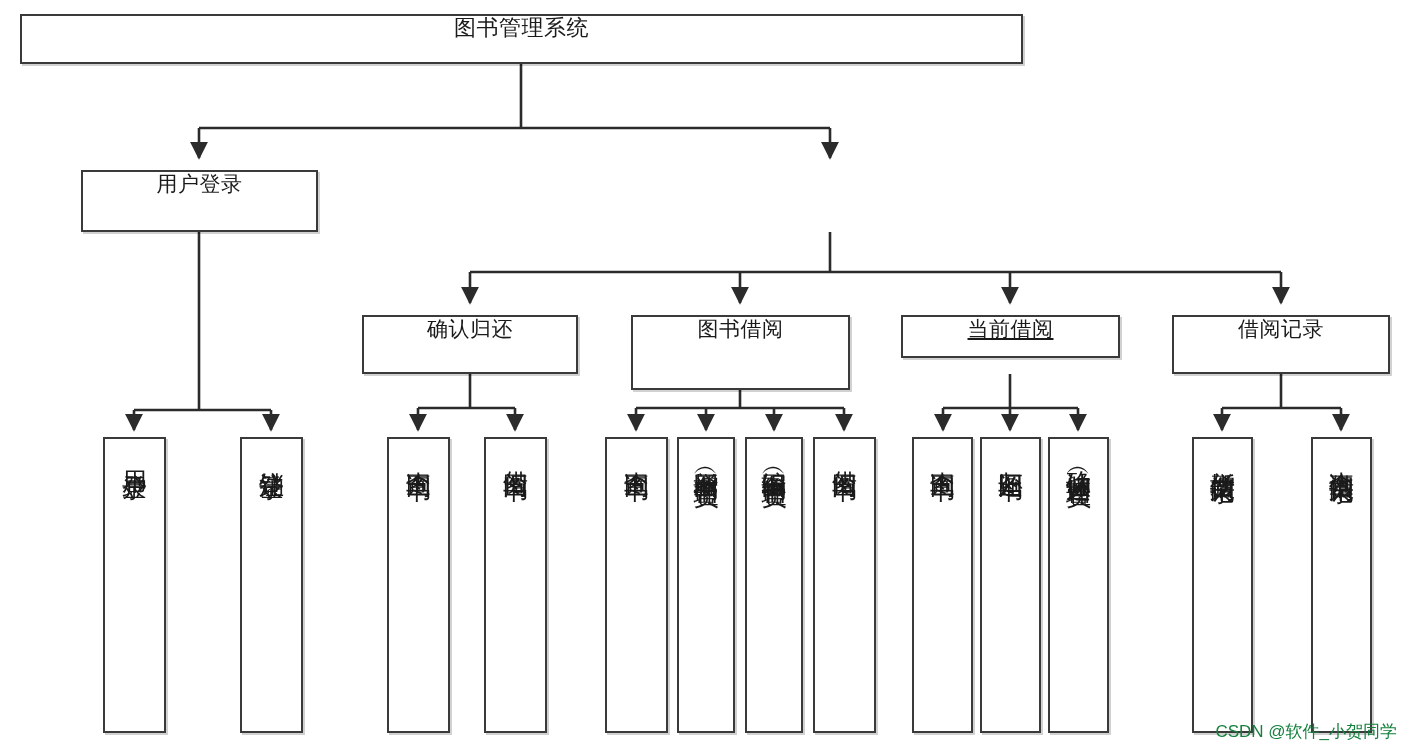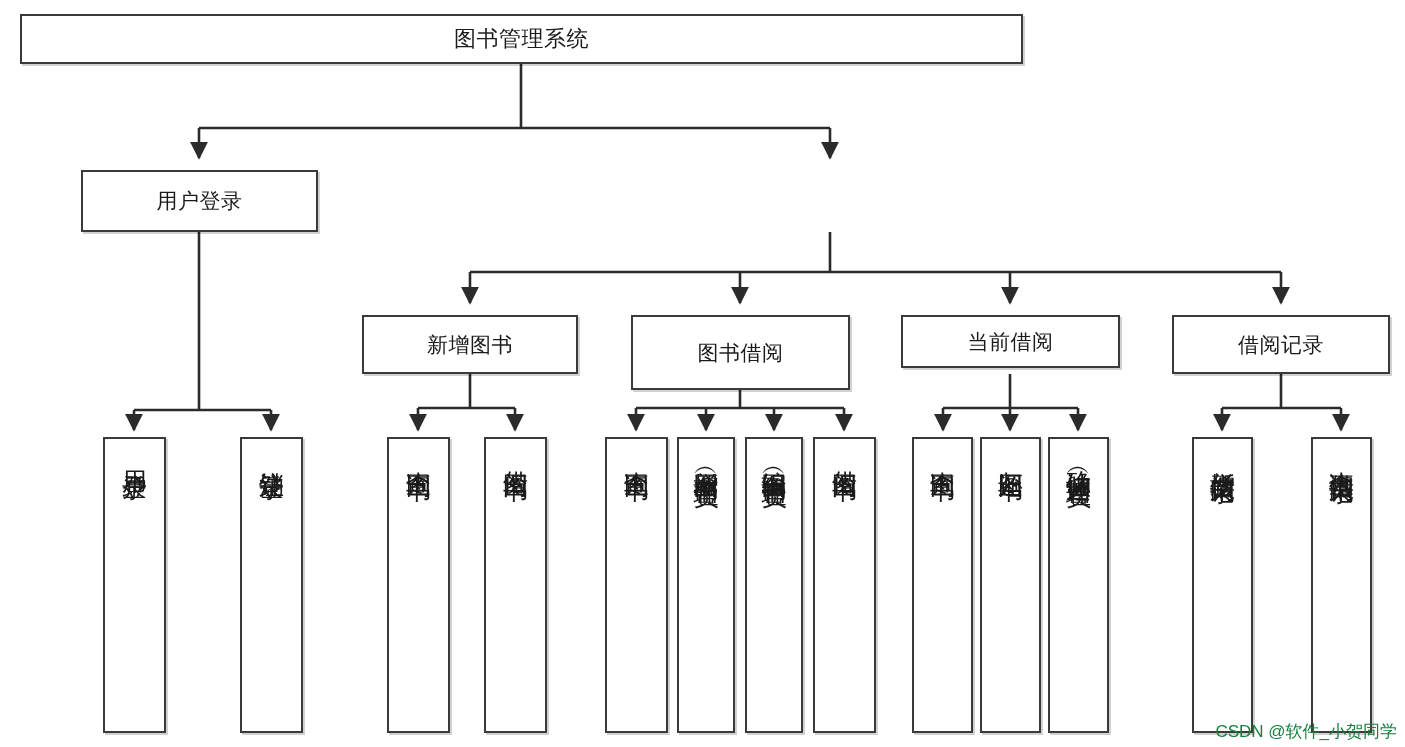--- a/index.html
+++ b/index.html
@@ -25,21 +25,20 @@
     height: 747px;
     pointer-events: none;
   }
   .node {
     position: absolute;
     box-sizing: border-box;
     background: #ffffff;
     border: 2px solid #3a3a3a;
     box-shadow: 2px 2px 0 rgba(0,0,0,0.18);
     display: flex;
-    align-items: center;
     justify-content: center;
     color: #1a1a1a;
   }
   .node .label {
     text-align: center;
     line-height: 1.12;
     letter-spacing: 0.5px;
   }
   
   .node.horiz .label {
@@ -127,26 +126,26 @@
 
   <div class="node horiz root" style="left:20px; top:14px; width:1003px; height:50px;">
     <span class="label">图书管理系统</span>
   </div>
 
   <div class="node horiz" style="left:81px; top:170px; width:237px; height:62px;">
     <span class="label">用户登录</span>
   </div>
 
   <div class="node horiz" style="left:362px; top:315px; width:216px; height:59px;">
-    <span class="label">新增图书</span>
+    <span class="label">确认归还</span>
   </div>
   <div class="node horiz" style="left:631px; top:315px; width:219px; height:75px;">
     <span class="label">图书借阅</span>
   </div>
-  <div class="node horiz" style="left:901px; top:315px; width:219px; height:53px;">
+  <div class="node horiz" style="left:901px; top:315px; width:219px; height:43px;text-decoration:underline;">
     <span class="label">当前借阅</span>
   </div>
   <div class="node horiz" style="left:1172px; top:315px; width:218px; height:59px;">
     <span class="label">借阅记录</span>
   </div>
 
   <div class="node vert" style="left:103px; top:437px; width:63px; height:296px;">
     <span class="label">用户登录</span>
   </div>
   <div class="node vert" style="left:240px; top:437px; width:63px; height:296px;">

